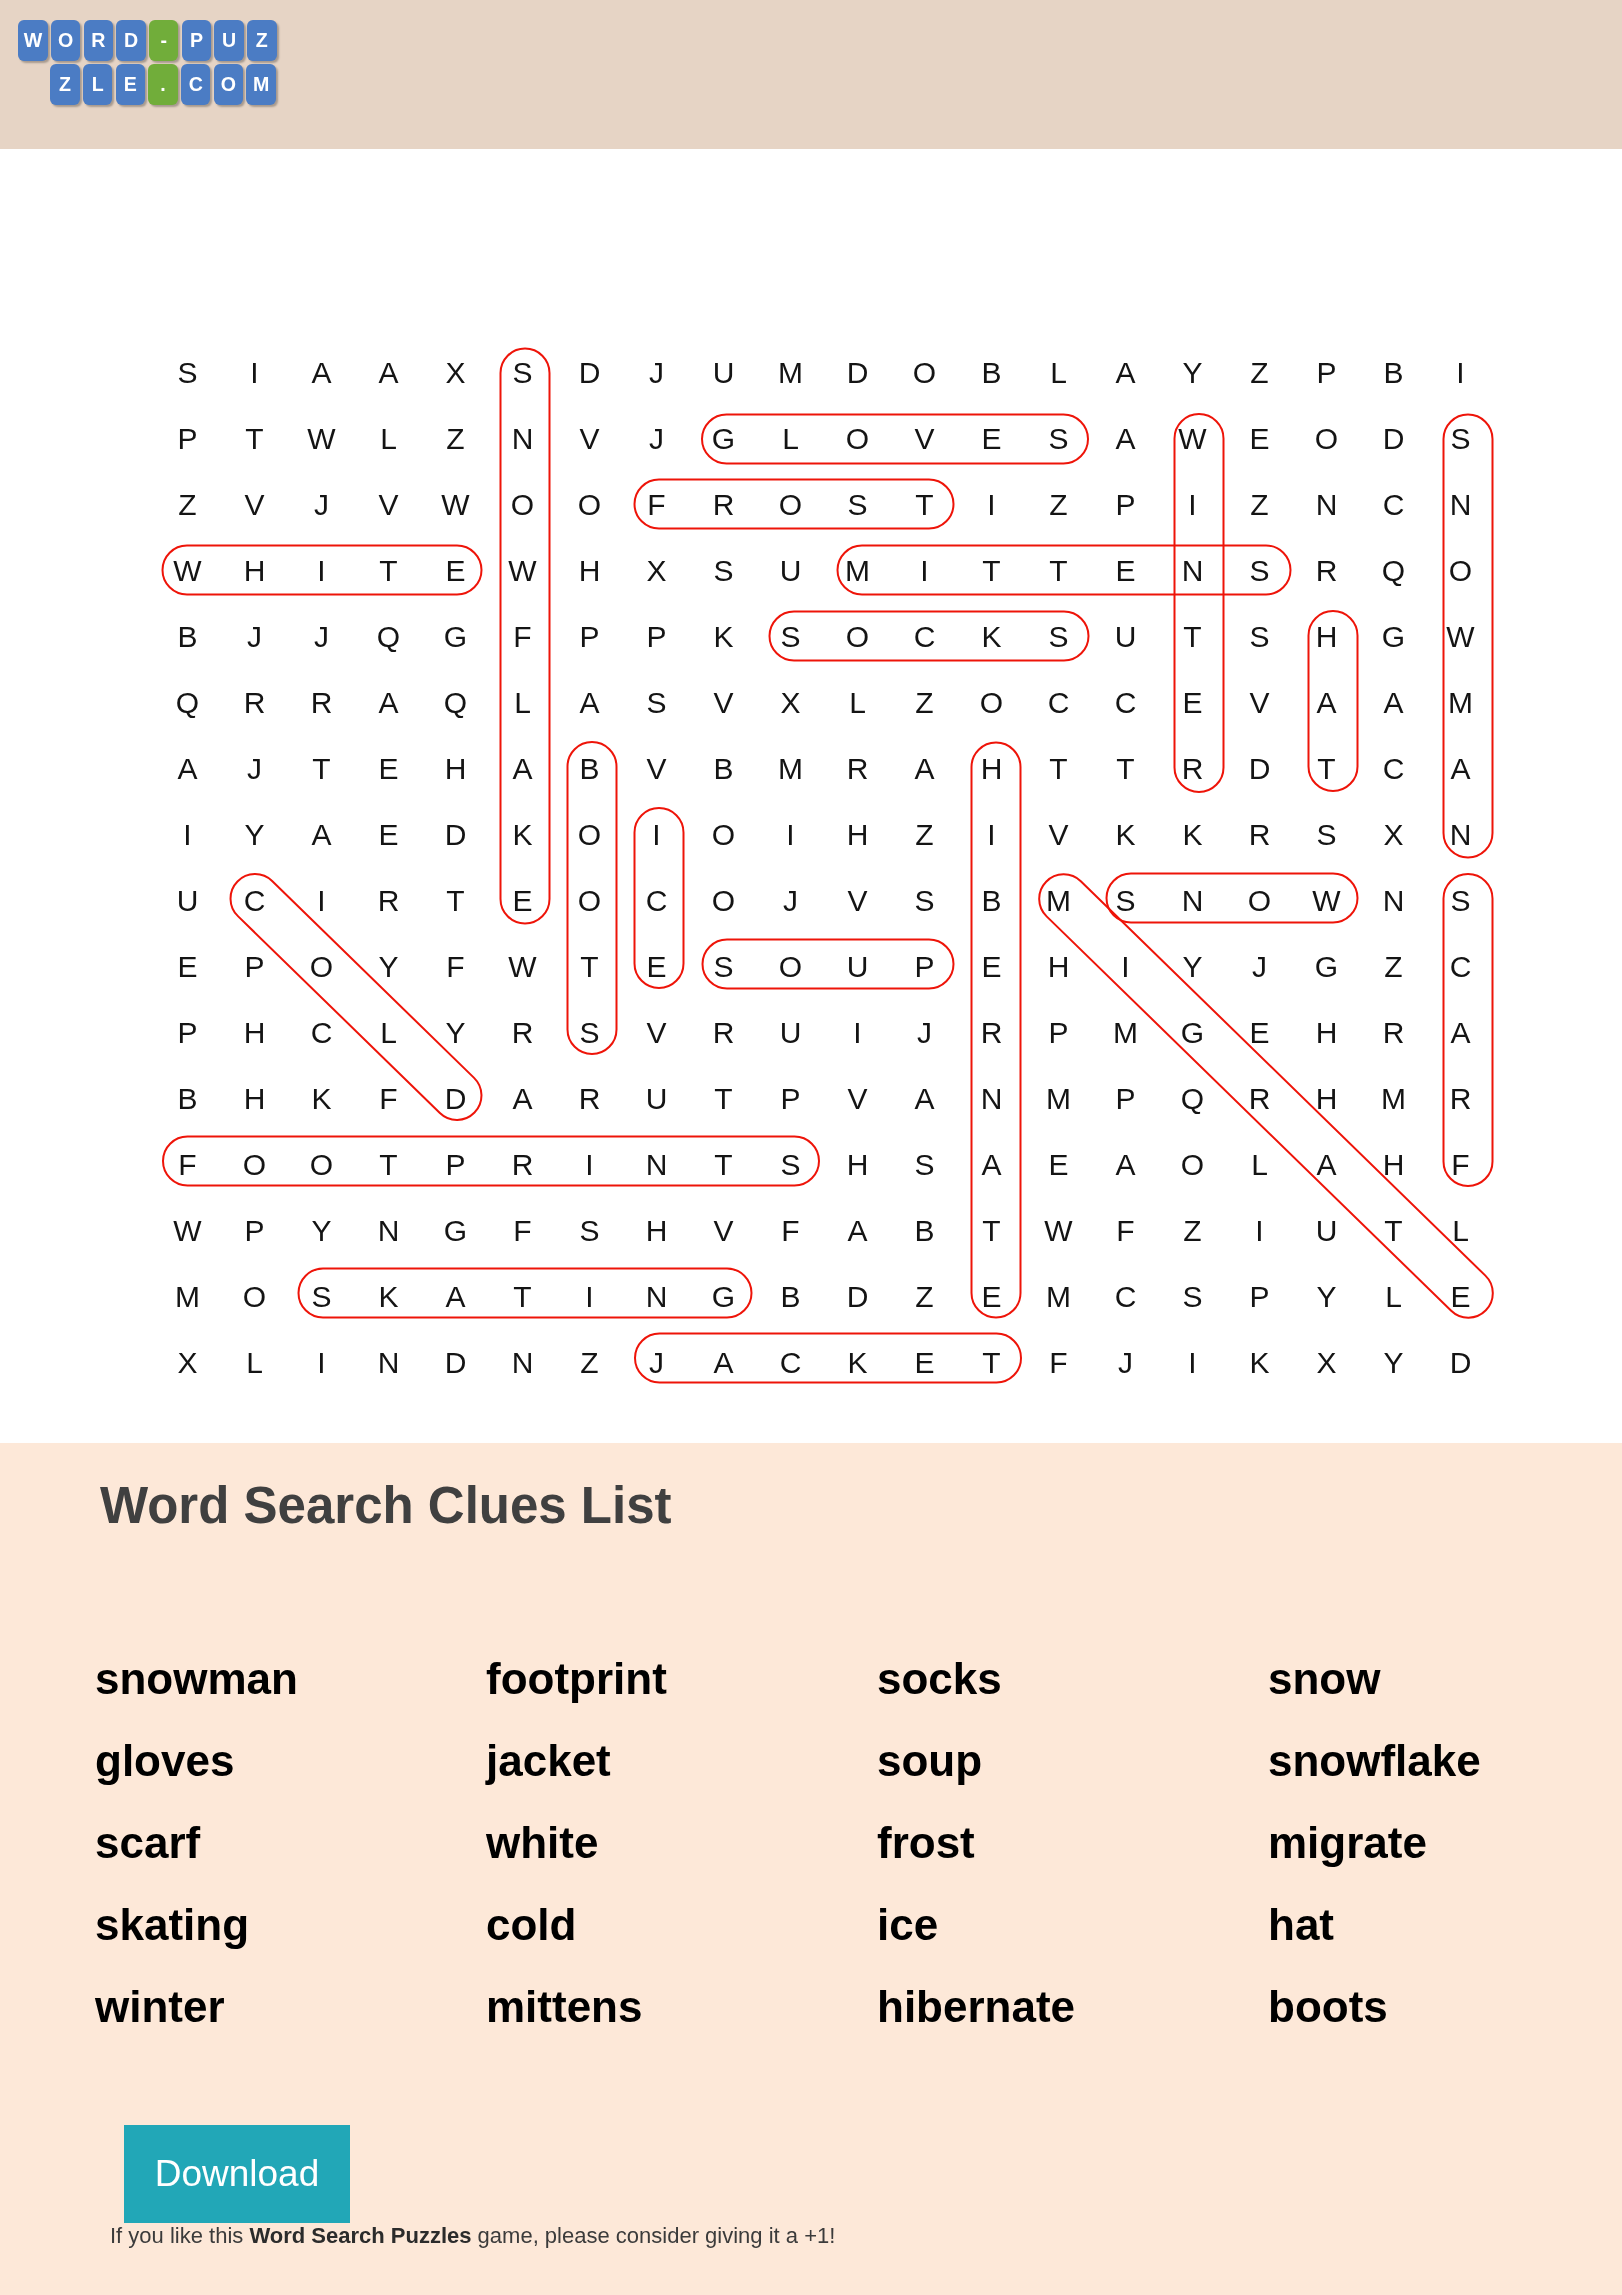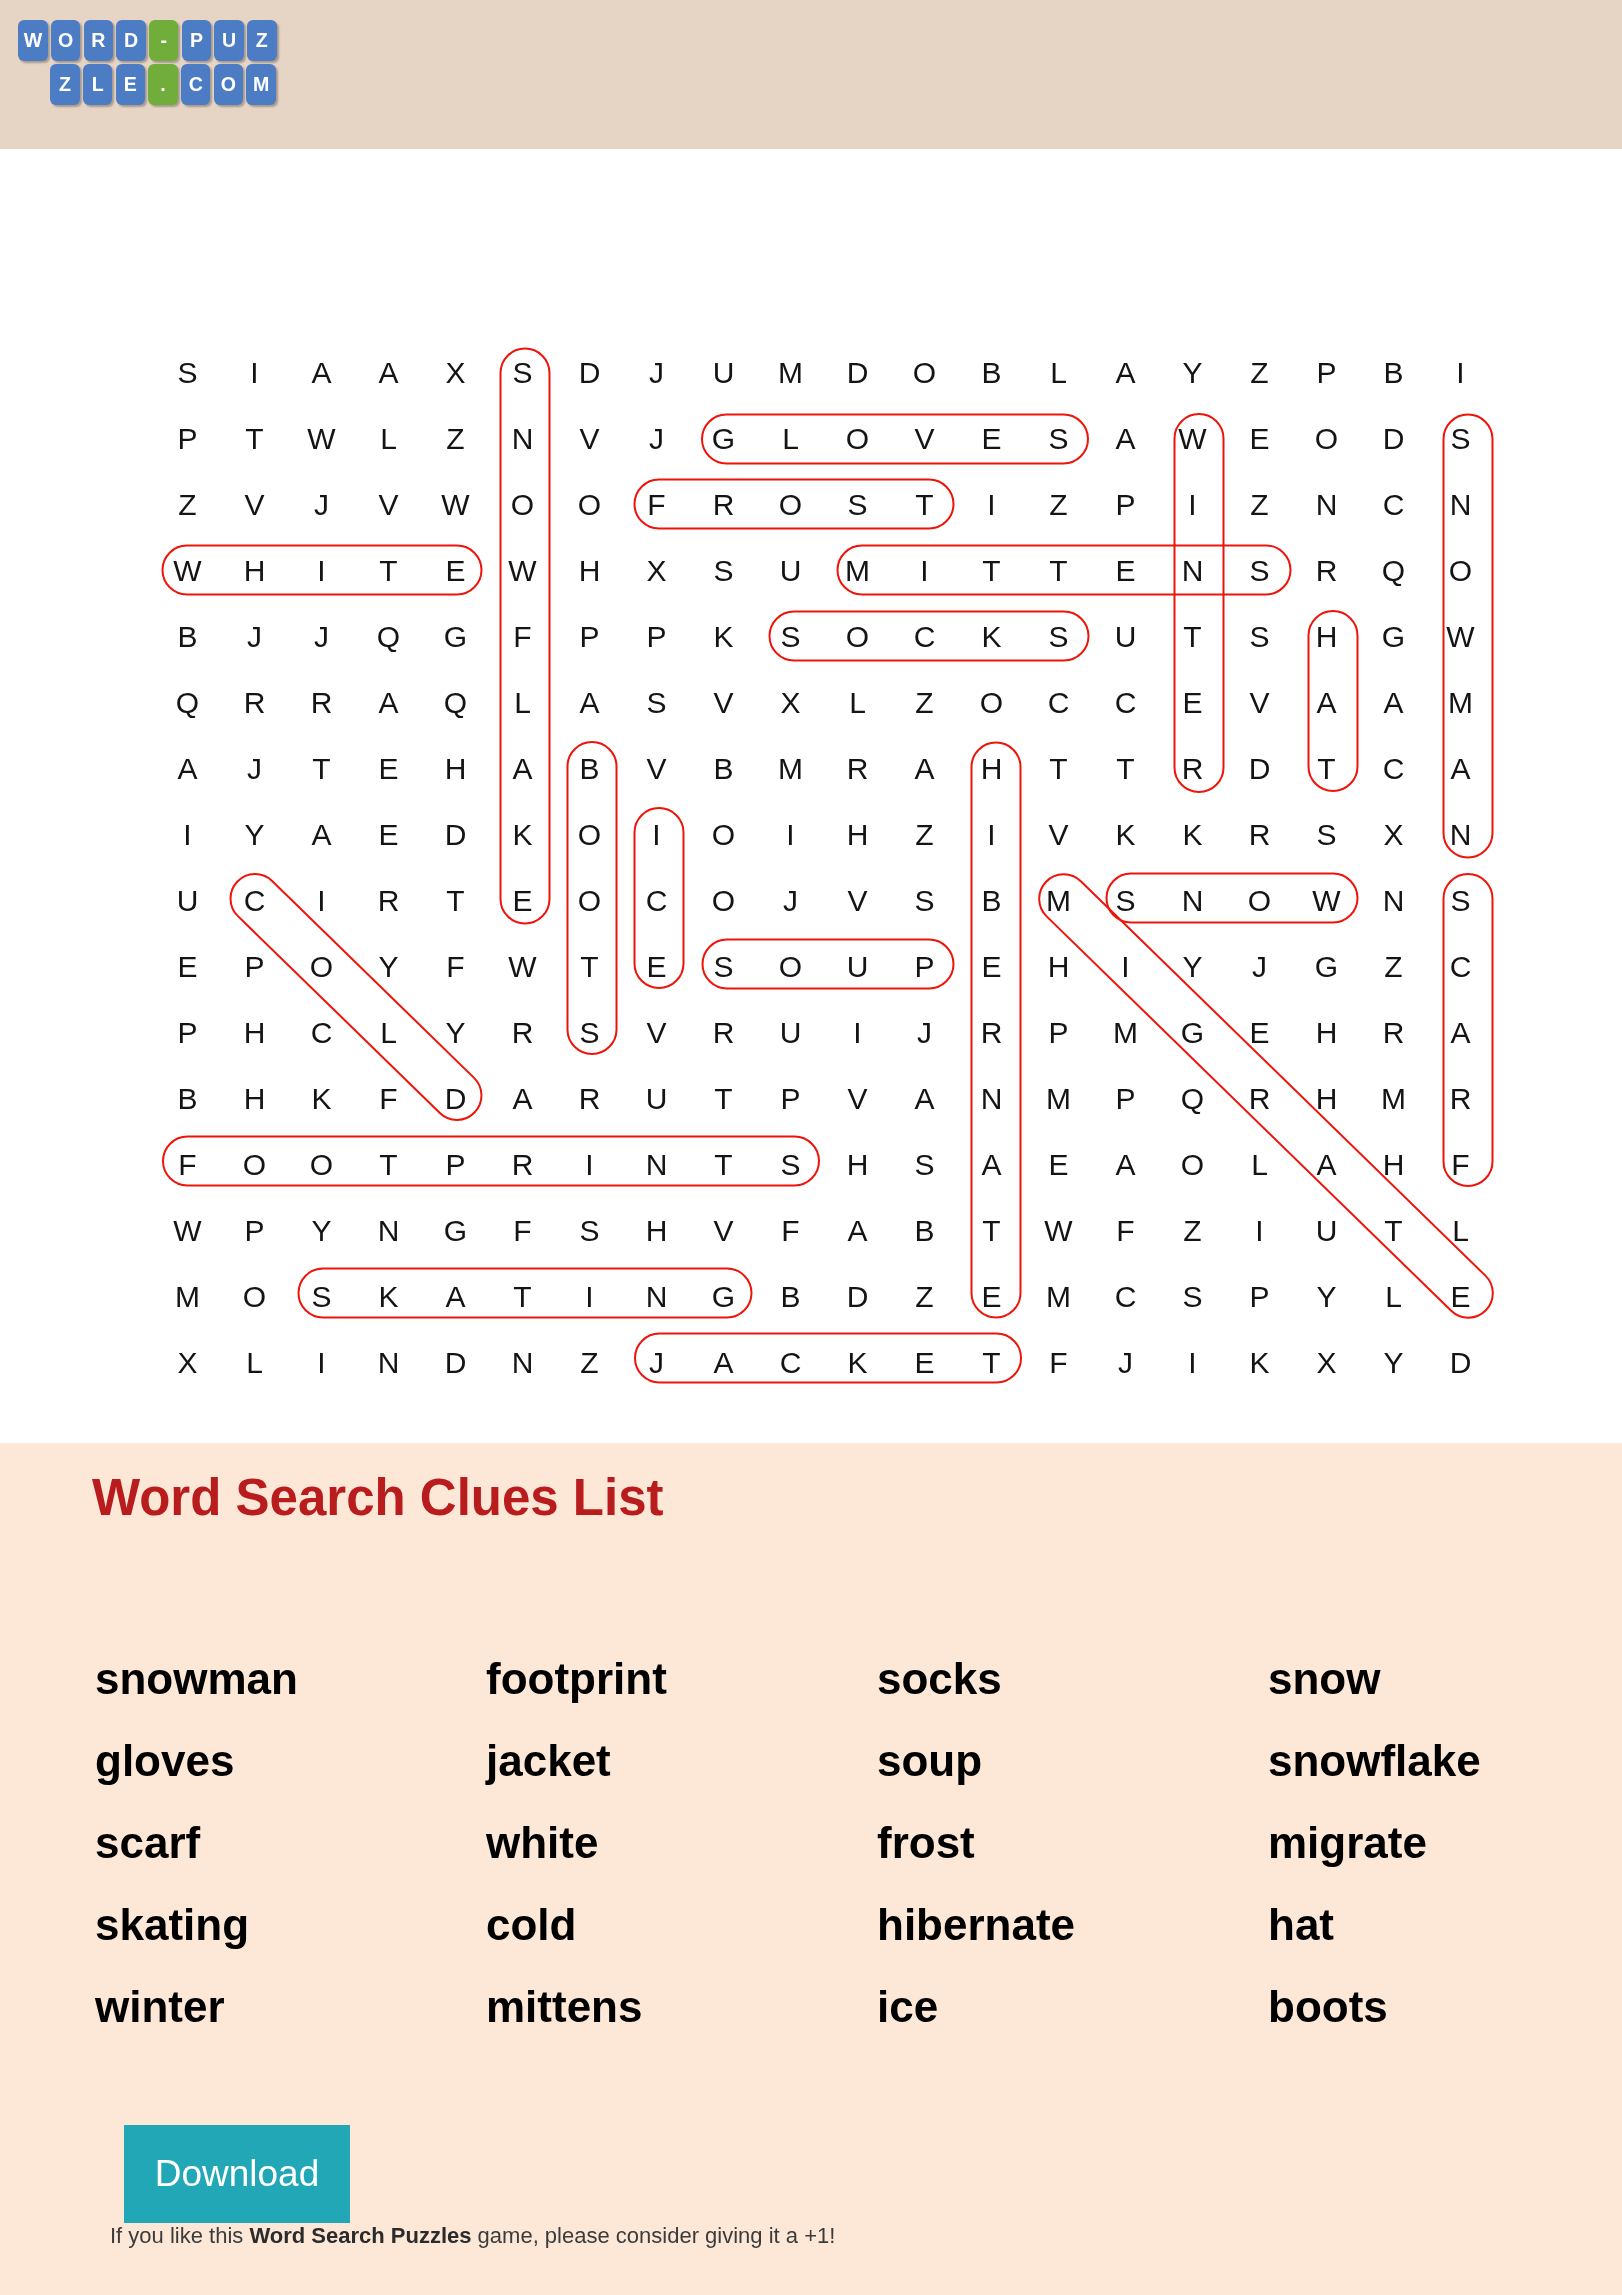--- a/index.html
+++ b/index.html
@@ -51,22 +51,22 @@
     border-radius:26px;
     pointer-events:none;
     box-sizing:border-box;
   }
   
   .clues-section{
     position:absolute; left:0; top:1443px; width:100%; height:853px;
     background:var(--clues_bg,#fde8d8);
   }
   .clues-heading{
-    position:absolute; left:92px; top:25px; margin:0;
-    font-size:51px; font-weight:bold; color:#b91c1c;
+    position:absolute; left:92px; top:25px; margin:8px;
+    font-size:51px; font-weight:bold; color:#404040;
   }
   .clues-columns{
     position:absolute; left:95px; top:183px;
     display:grid; grid-template-columns:repeat(4,391px);
   }
   .clue{
     font-size:44px; font-weight:bold; color:#000;
     line-height:58px; white-space:nowrap;margin-top:24px;
   }
   
@@ -471,22 +471,22 @@
           <div class="clue">footprint</div>
           <div class="clue">jacket</div>
           <div class="clue">white</div>
           <div class="clue">cold</div>
           <div class="clue">mittens</div>
         </div>
         <div>
           <div class="clue">socks</div>
           <div class="clue">soup</div>
           <div class="clue">frost</div>
+          <div class="clue">ice</div>
           <div class="clue">hibernate</div>
-          <div class="clue">ice</div>
         </div>
         <div>
           <div class="clue">snow</div>
           <div class="clue">snowflake</div>
           <div class="clue">migrate</div>
           <div class="clue">hat</div>
           <div class="clue">boots</div>
         </div>
       </div>
 

